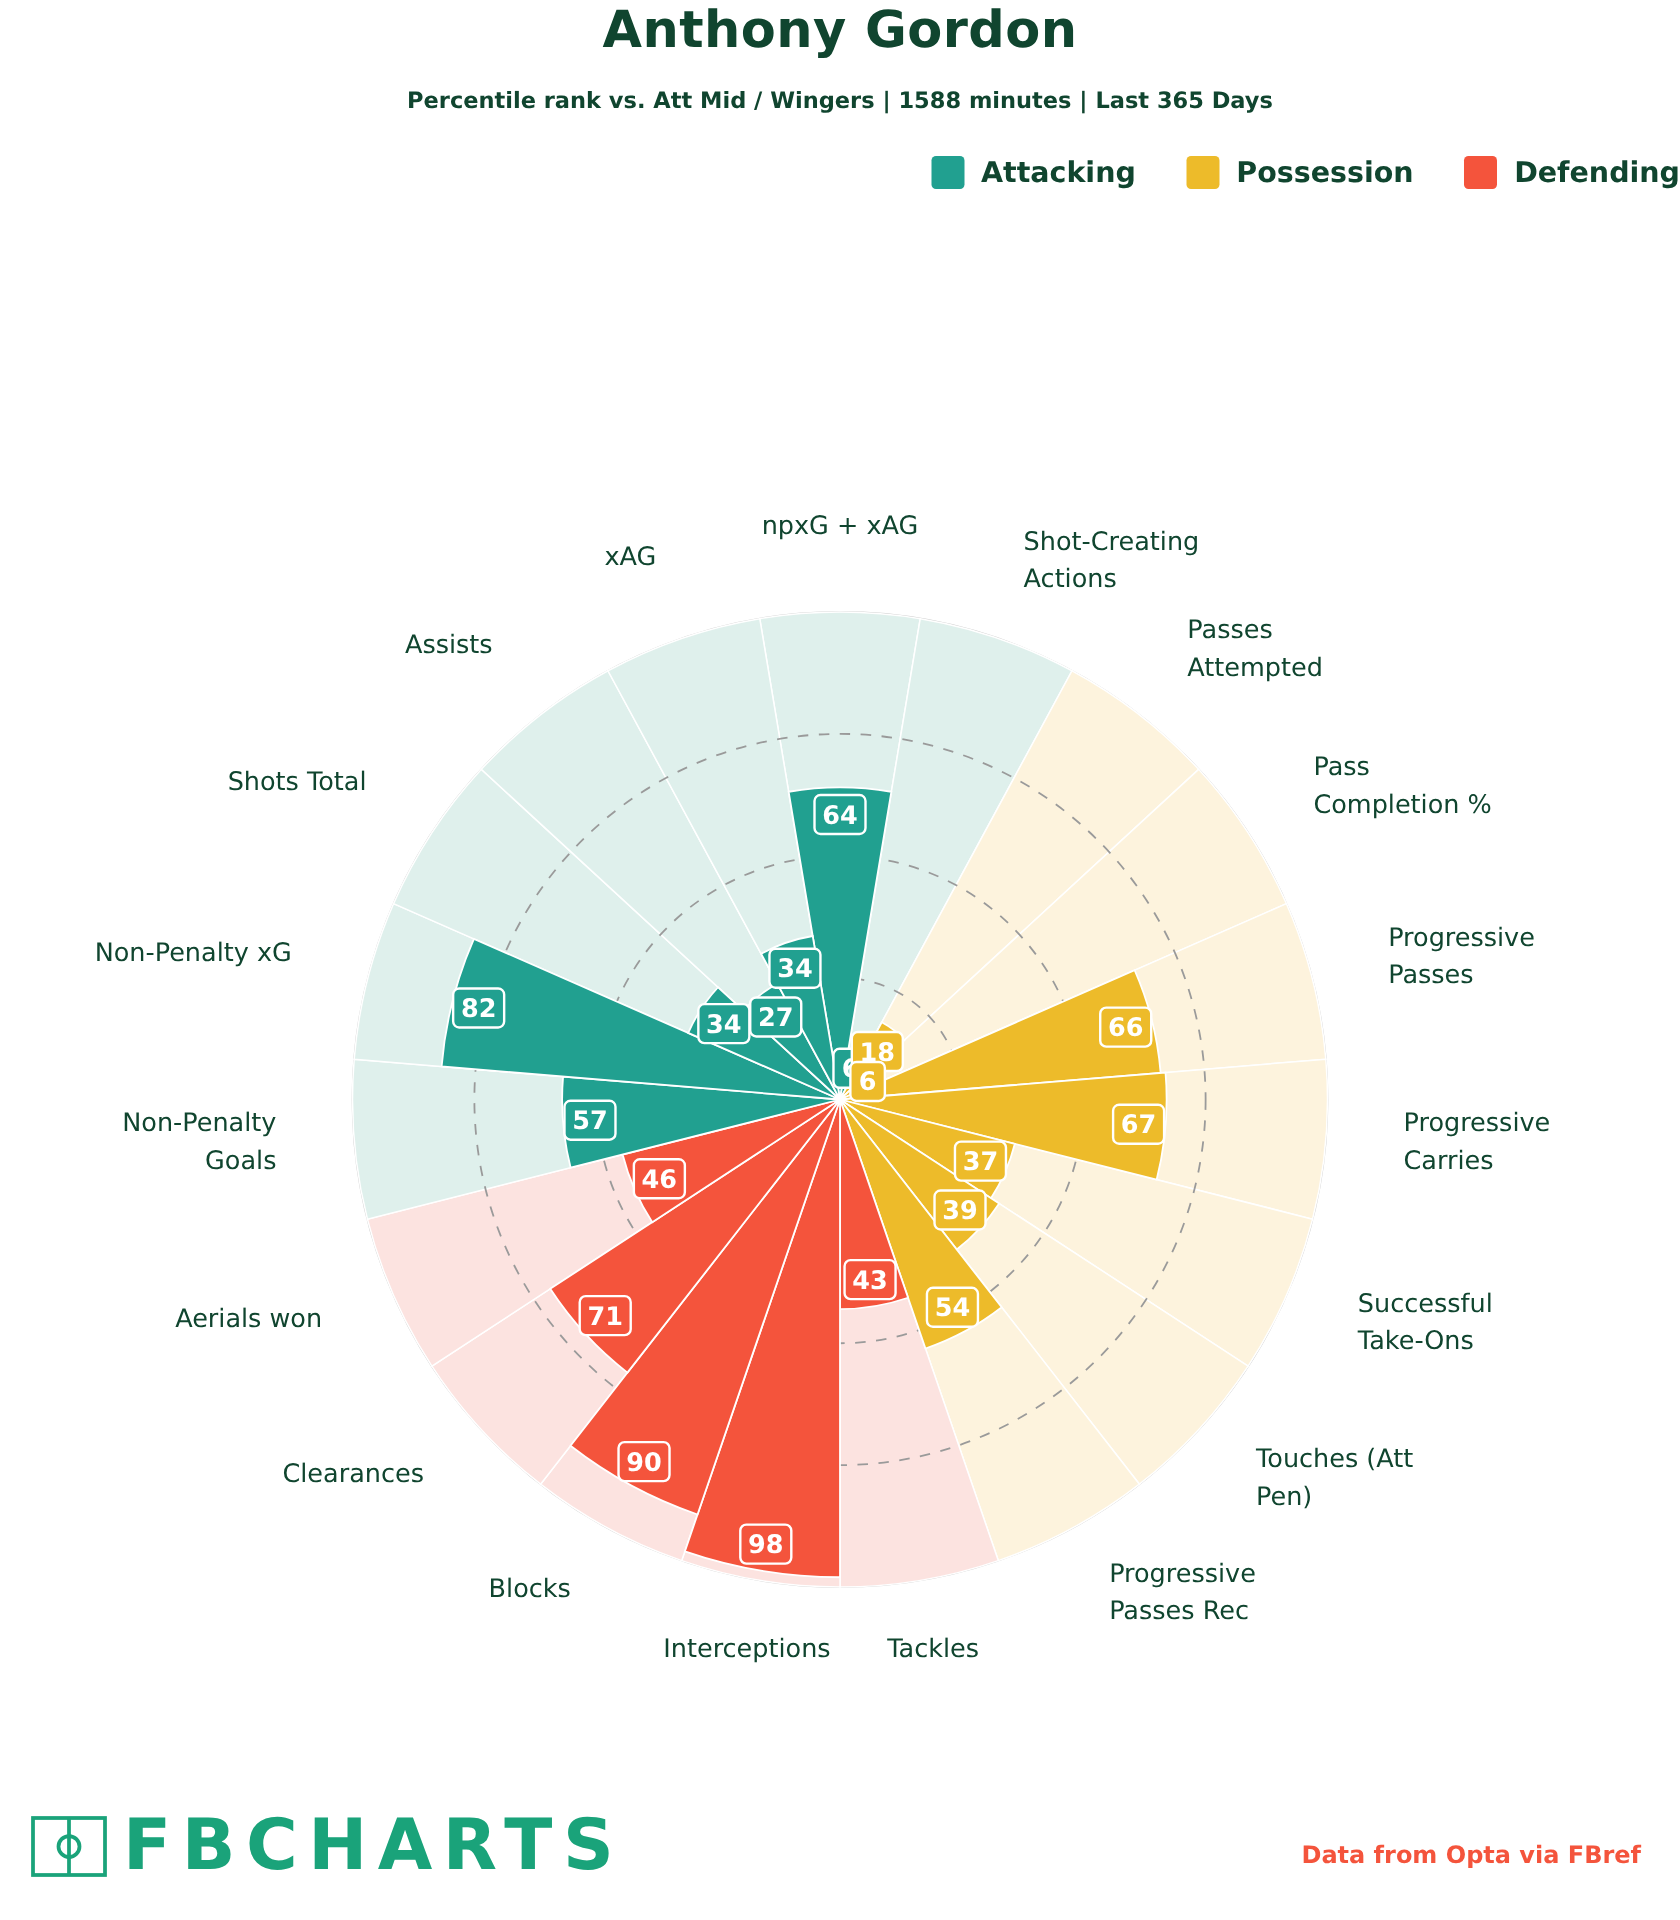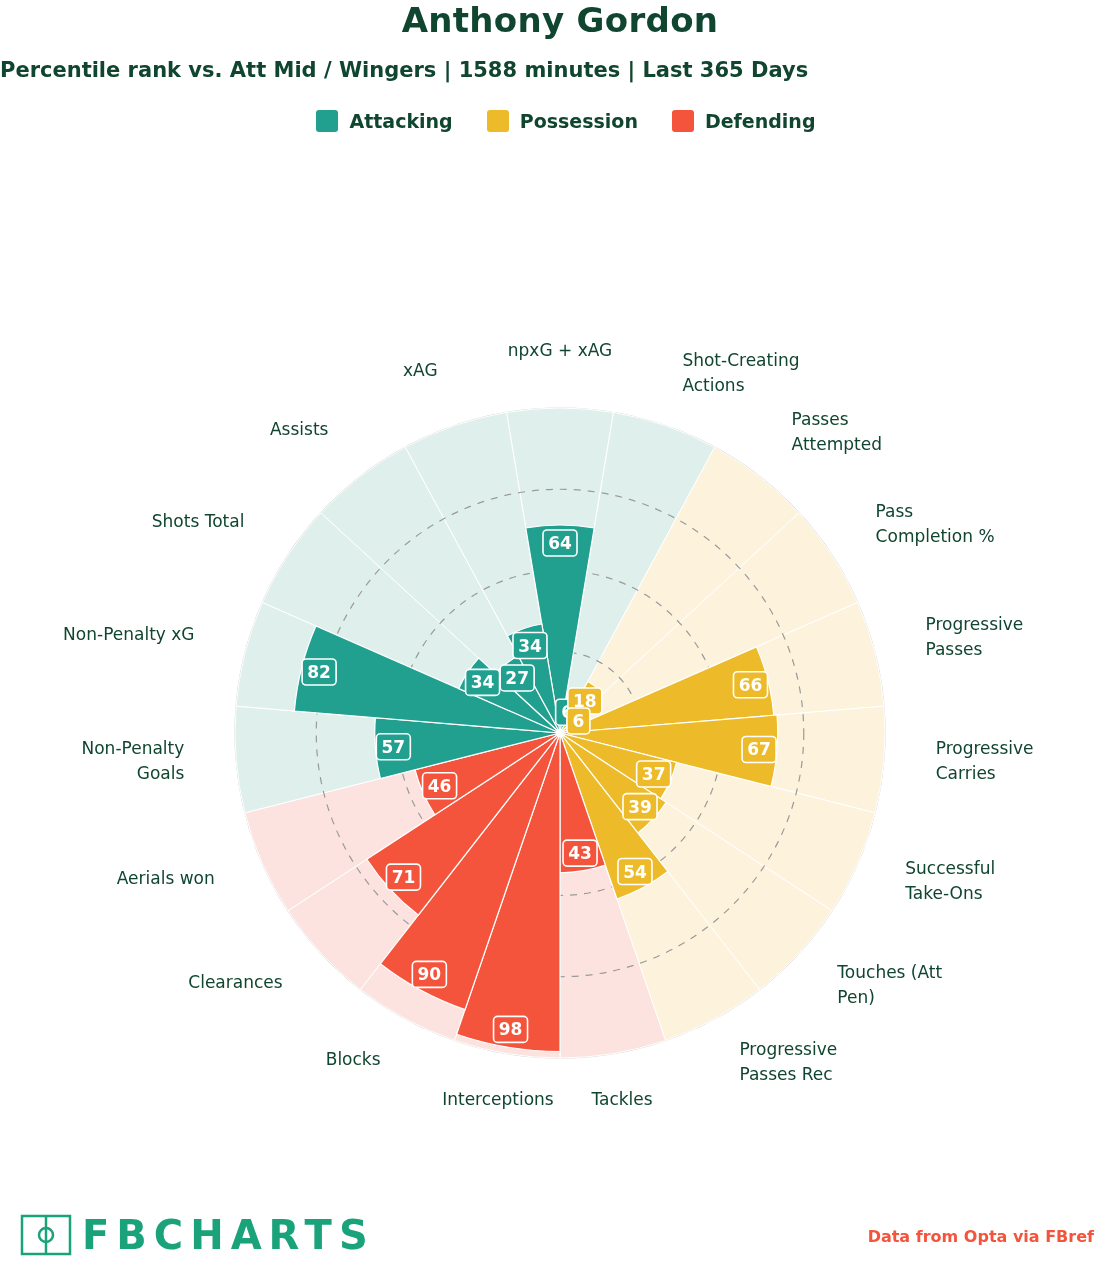--- a/index.html
+++ b/index.html
@@ -12,28 +12,29 @@
     overflow:hidden;
   }
   .title{
     text-align:center;
     font-size:34px;
     font-weight:bold;
     color:#10452f;
     letter-spacing:0.3px;
   }
   .subtitle{
-    font-size:21px;
+    text-align:center;
+    font-size:15px;
     font-weight:bold;
     color:#10452f;
     margin-top:18px;
   }
   .legend{
     display:flex;
-    justify-content:center;
+    justify-content:flex-end;
     align-items:center;
     gap:34px;
     margin-top:28px;
     padding-left:12px;
   }
   .legend-item{display:flex;align-items:center;gap:11px;}
   .legend-swatch{width:22px;height:22px;border-radius:3px;display:block;}
   .legend-label{font-size:19px;font-weight:bold;color:#10452f;}
   .chart-wrap{
     position:absolute;
@@ -51,21 +52,21 @@
     font-weight:bold;
     fill:#ffffff;
     font-family:"DejaVu Sans", sans-serif;
   }
   .footer-logo{
     position:absolute;
     left:20px;bottom:22px;
     display:flex;align-items:center;gap:10px;
   }
   .logo-text{
-    font-size:40px;
+    font-size:47px;
     font-weight:bold;
     letter-spacing:7px;
     color:#1aa37a;
     font-family:"DejaVu Sans", sans-serif;
   }
   .credit{
     position:absolute;
     right:26px;bottom:34px;
     font-size:16px;
     font-weight:bold;

